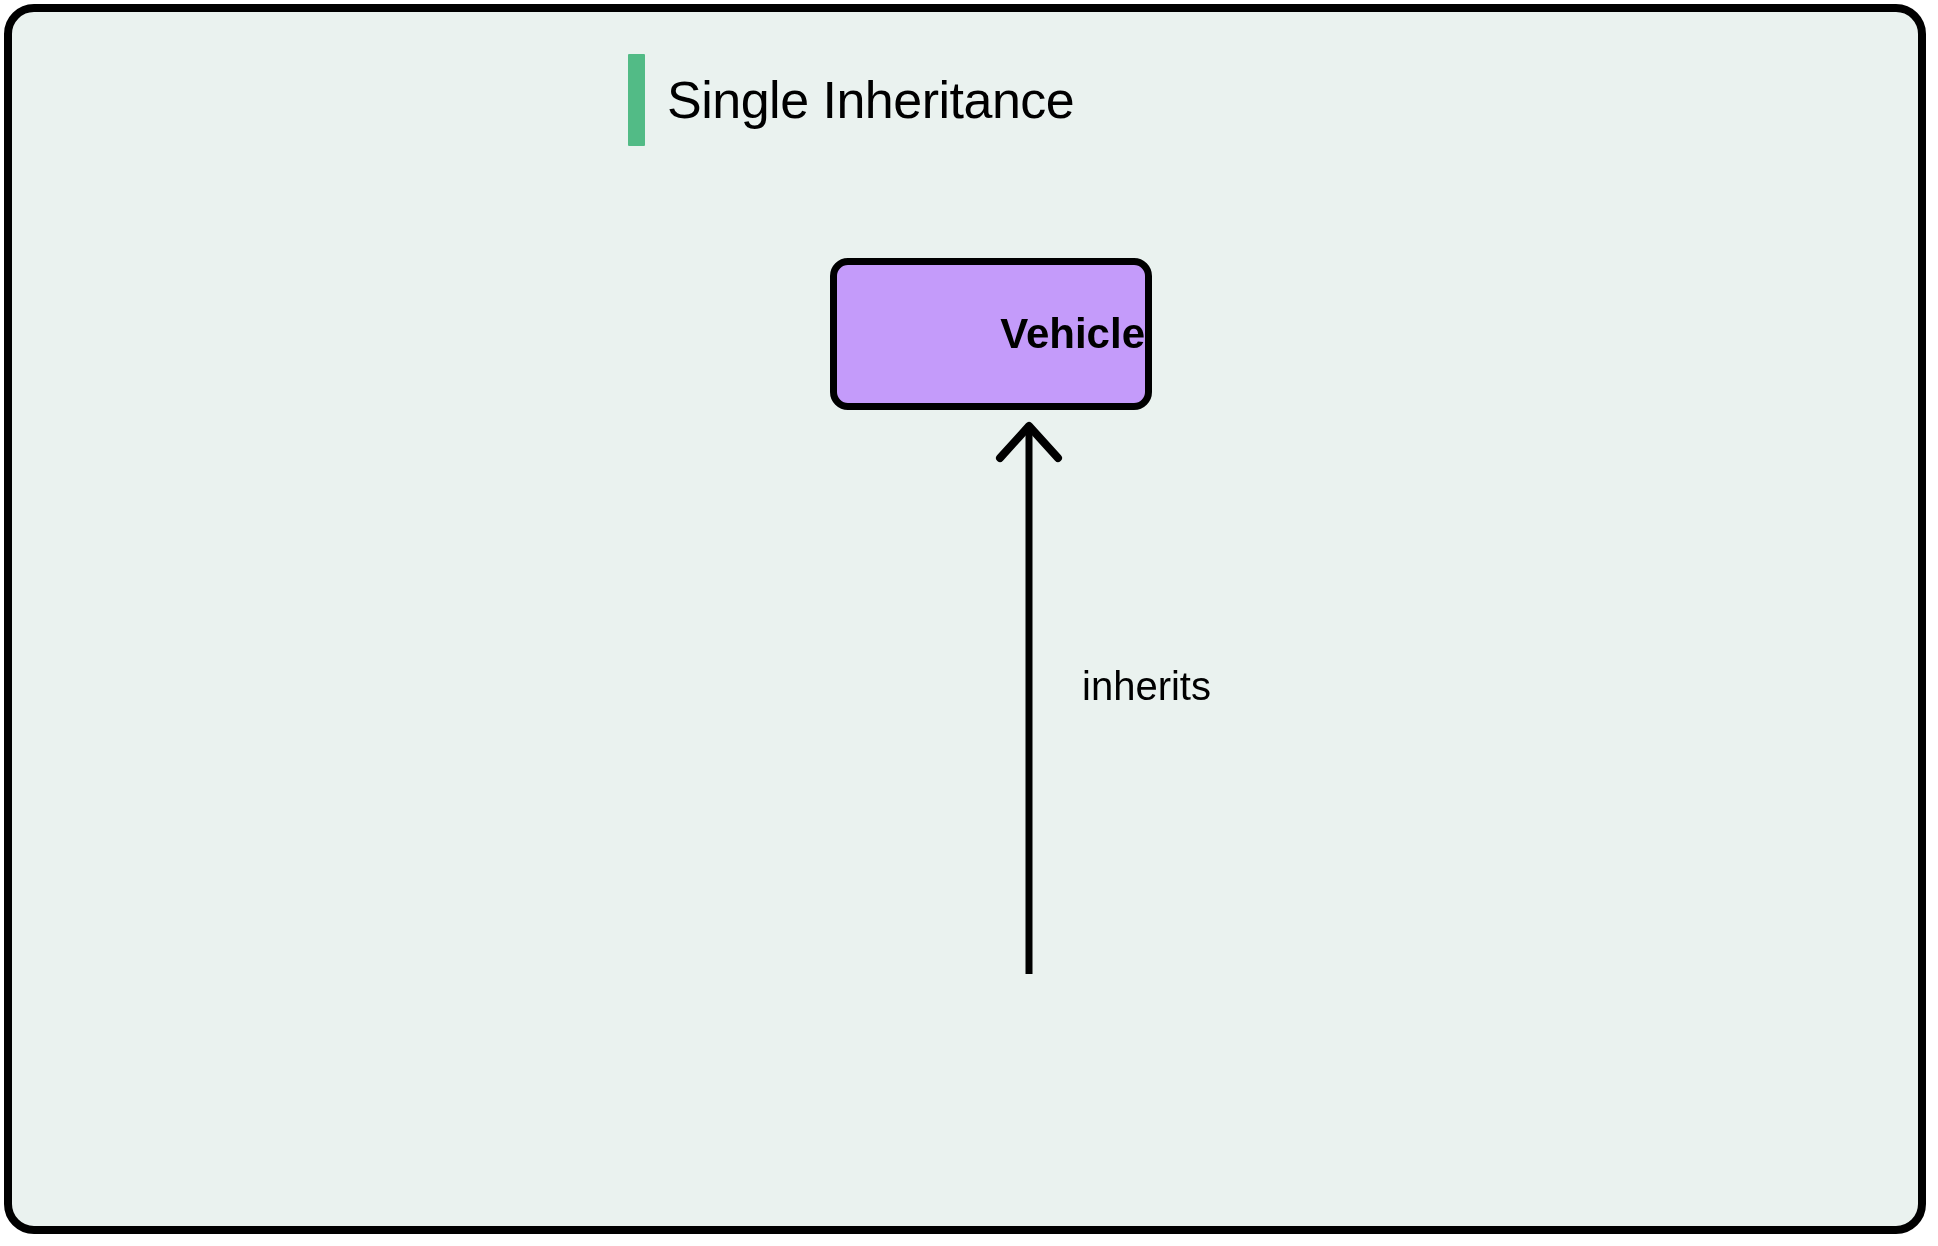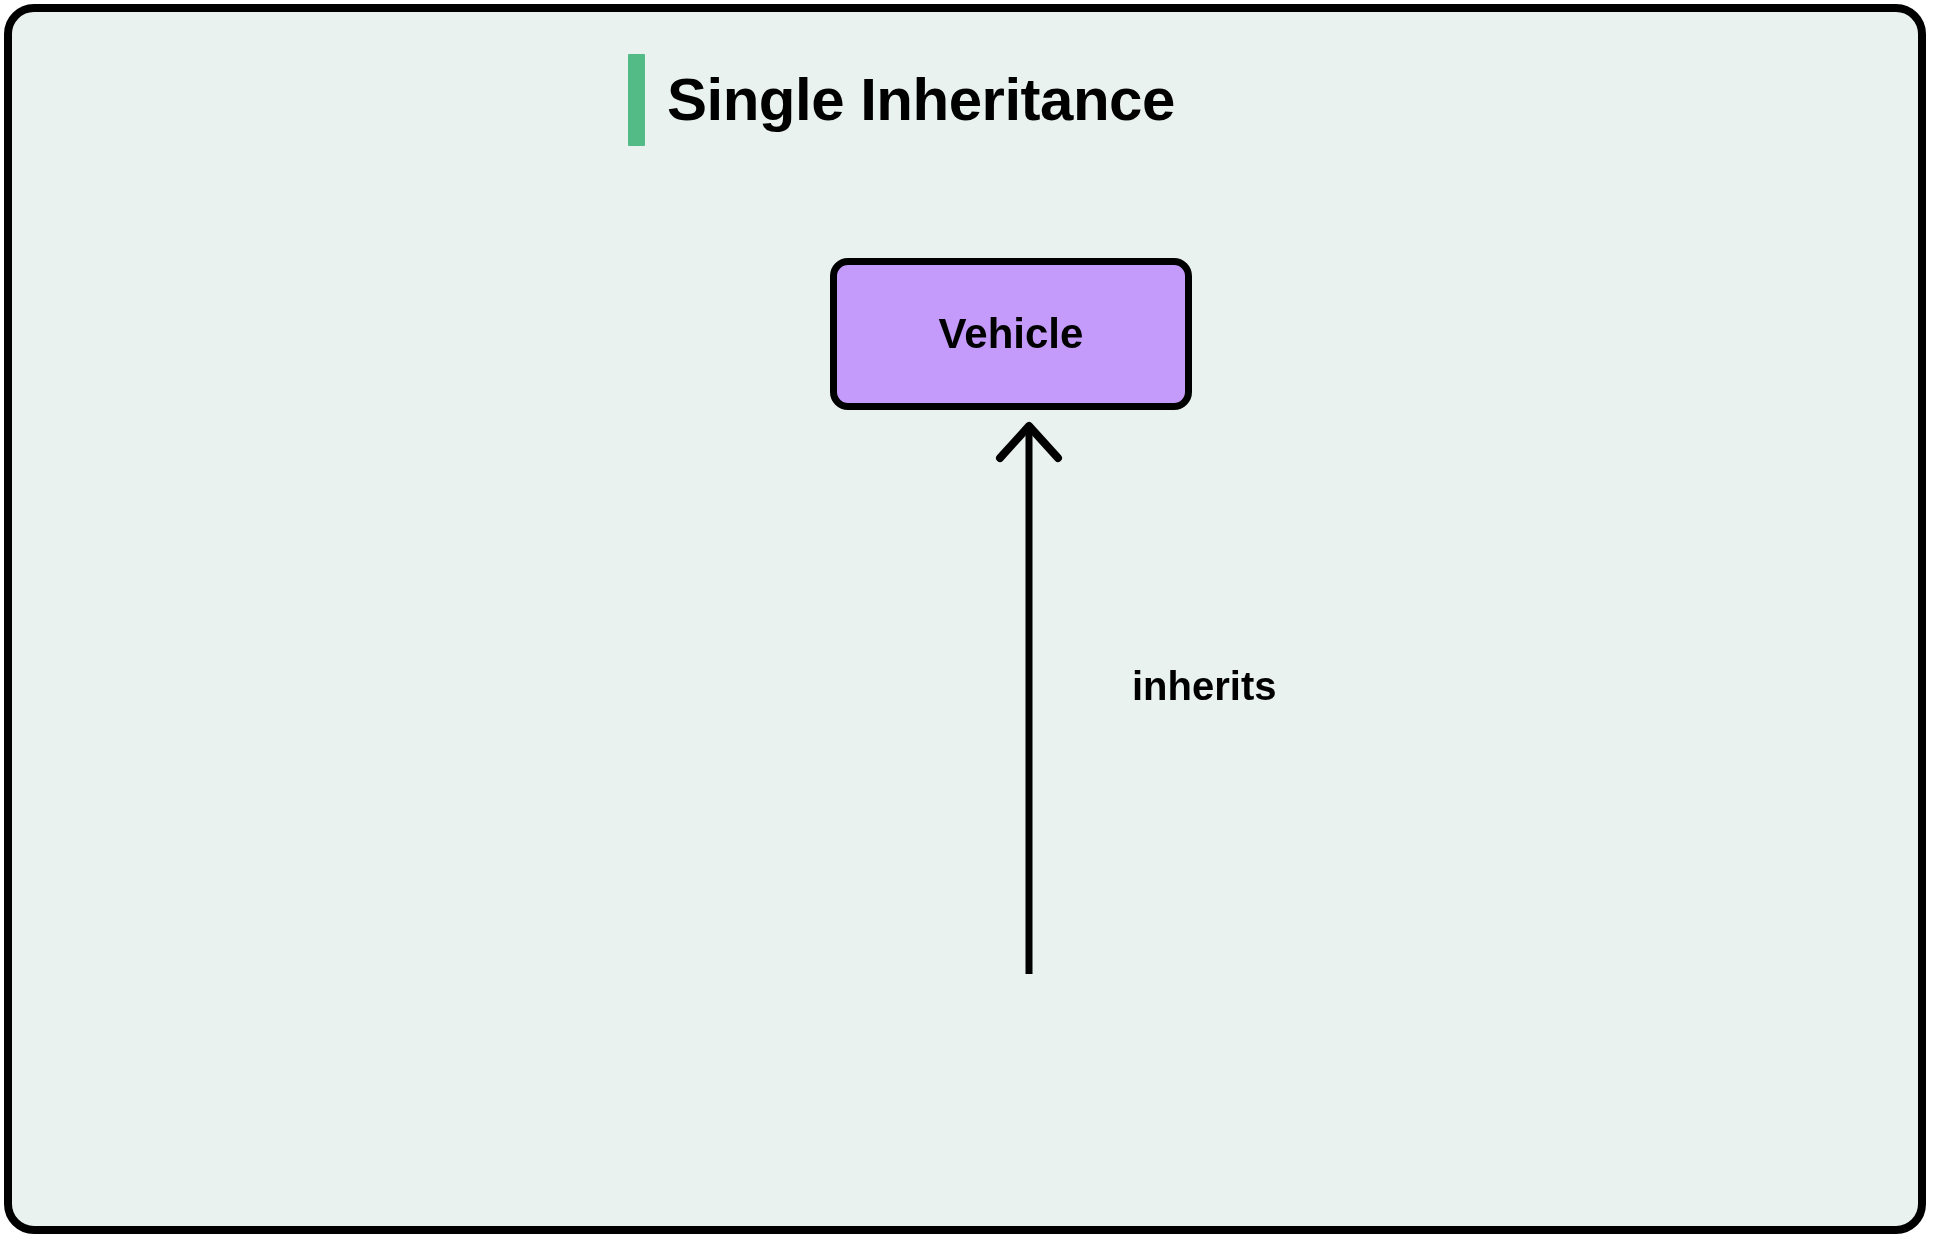--- a/index.html
+++ b/index.html
@@ -37,22 +37,22 @@
   }
   #title-accent {
     width: 17px;
     height: 92px;
     background: #52bb86;
     border-radius: 1px;
     flex: 0 0 auto;
   }
   #title-text {
     margin-left: 22px;
-    font-size: 60px;
-    font-weight: bold;
+    font-size: 52px;
+    font-weight: normal;
     color: #000000;
     letter-spacing: -0.5px;
     line-height: 1;
     white-space: nowrap;
   }
 
   
   .node {
     position: absolute;
     box-sizing: border-box;
@@ -61,45 +61,46 @@
     display: flex;
     align-items: center;
     justify-content: center;
     font-size: 42px;
     font-weight: bold;
     color: #000000;
   }
   #node-vehicle {
     left: 818px;
     top: 246px;
-    width: 362px;
+    width: 322px;
     height: 152px;
+    justify-content: flex-end;
   }
   #node-car {
     left: 866px;
     top: 962px;
     width: 299px;
     height: 151px;
   }
 
   
   #edge-layer {
     position: absolute;
     left: 0;
     top: 0;
     width: 1938px;
     height: 1246px;
     pointer-events: none;
   }
   #edge-label {
     position: absolute;
-    left: 1120px;
+    left: 1070px;
     top: 652px;
     font-size: 40px;
-    font-weight: bold;
+    font-weight: normal;
     color: #000000;
     white-space: nowrap;
   }
 </style>
 </head>
 <body>
 
 <div id="canvas">
 
   <div id="title-block">

